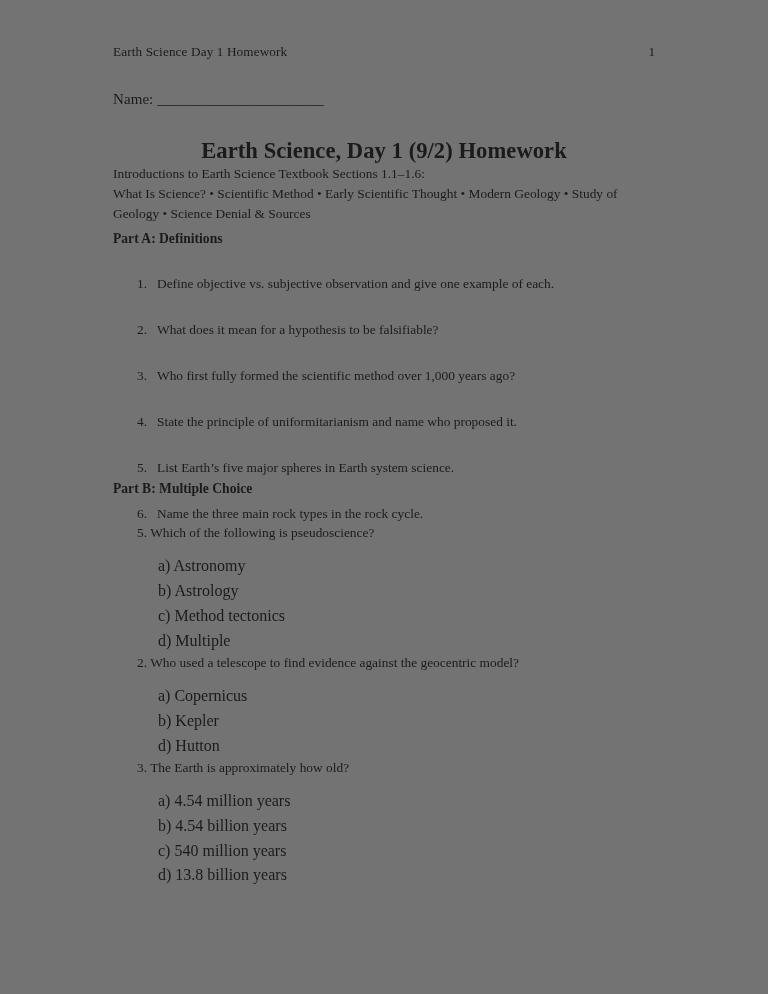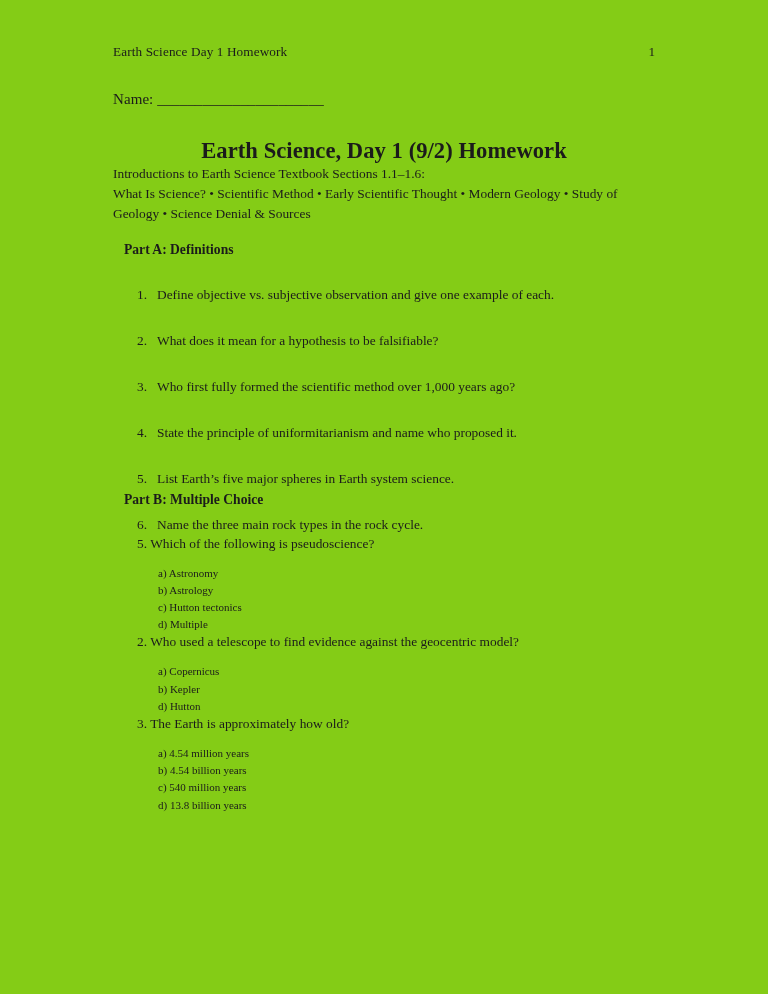--- a/index.html
+++ b/index.html
@@ -11,21 +11,21 @@
     width: 768px;
     height: 994px;
     font-family: "Liberation Serif", "DejaVu Serif", serif;
     color: #1b1b1b;
     -webkit-font-smoothing: antialiased;
   }
   .page {
     position: relative;
     width: 768px;
     height: 994px;
-    background: #84cc16;
+    background: #737373;
     overflow: hidden;
   }
   .content {
     position: absolute;
     left: 113px;
     top: 0;
     width: 542px;
   }
 
   
@@ -83,21 +83,21 @@
     left: 0;
     width: 542px;
   }
   .section-a { top: 230px; }
   .section-b { top: 480px; }
 
   .part-heading {
     font-size: 13.6px;
     font-weight: bold;
     line-height: 1.3;
-    margin: 11px;
+    margin: 0;
   }
 
   
   .qlist-a {
     margin: 0;
     padding: 0;
     list-style: none;
   }
   .qlist-a .q-item {
     position: relative;
@@ -126,21 +126,21 @@
     padding-left: 24px;
     font-size: 13.4px;
     line-height: 1.35;
   }
   .mc-options {
     margin: 12px 0 0 0;
     padding: 0 0 0 45px;
     list-style: none;
   }
   .mc-options .mc-option {
-    font-size: 11px;
+    font-size: 16px;
     line-height: 1.56;
   }
 </style>
 </head>
 <body>
 
 <div class="page">
   <div class="content">
 
     <div class="running-header">
@@ -190,21 +190,21 @@
 
     <section class="section section-b">
       <h2 class="part-heading">Part B: Multiple Choice</h2>
       <ol class="mc-list">
 
         <li class="mc-block">
           <div class="mc-question">5. Which of the following is pseudoscience?</div>
           <ul class="mc-options">
             <li class="mc-option">a) Astronomy</li>
             <li class="mc-option">b) Astrology</li>
-            <li class="mc-option">c) Hutton tectonics</li>
+            <li class="mc-option">c) Method tectonics</li>
             <li class="mc-option">d) Multiple</li>
           </ul>
         </li>
 
         <li class="mc-block">
           <div class="mc-question">2. Who used a telescope to find evidence against the geocentric model?</div>
           <ul class="mc-options">
             <li class="mc-option">a) Copernicus</li>
             <li class="mc-option">b) Kepler</li>
             <li class="mc-option">d) Hutton</li>

